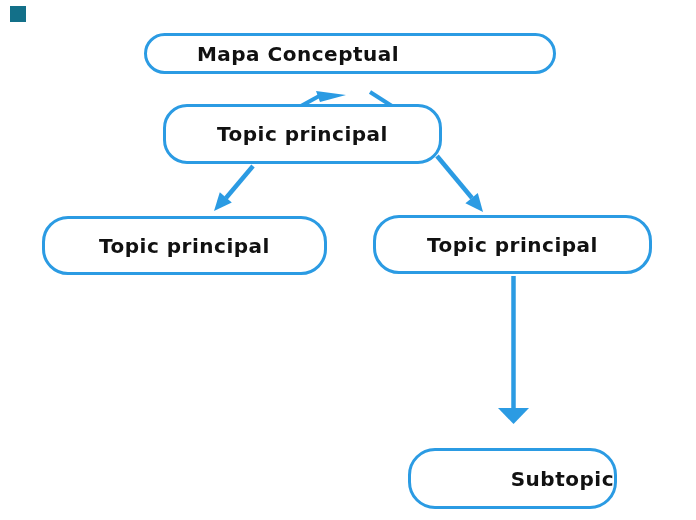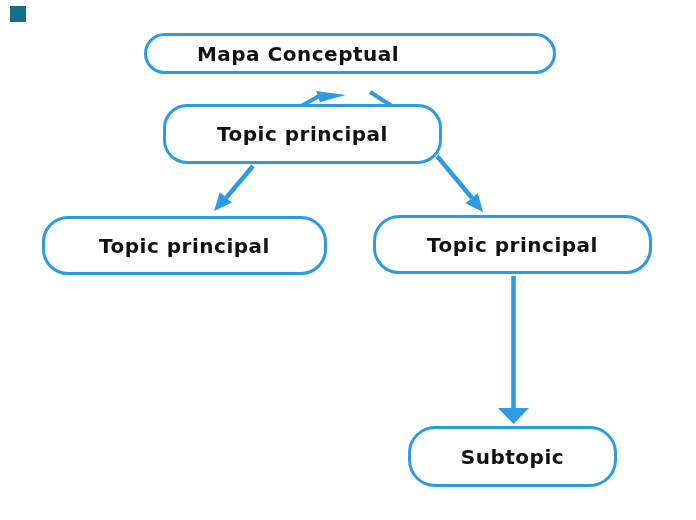--- a/index.html
+++ b/index.html
@@ -26,21 +26,21 @@
     border:3.5px solid var(--color-accent,#2b9be3);
     display:flex; align-items:center; justify-content:center;
     color:var(--color-text,#111111);
     font-weight:bold; font-size:20px; letter-spacing:0.5px;
     white-space:nowrap;
   }
   #node-root  { left:144px; top:33px;  width:412px; height:41px; border-radius:24px; padding-right:104px; }
   #node-main  { left:163px; top:104px; width:279px; height:60px; border-radius:24px; }
   #node-left  { left:42px;  top:216px; width:285px; height:59px; border-radius:26px; }
   #node-right { left:373px; top:215px; width:279px; height:59px; border-radius:26px; }
-  #node-sub   { left:408px; top:426px; width:209px; height:61px; border-radius:27px; }
+  #node-sub   { left:408px; top:448px; width:209px; height:61px; border-radius:27px;justify-content:flex-end; }
 </style>
 </head>
 <body>
 
 <div id="canvas">
 
   <div id="corner-marker"></div>
 
   <svg id="edges" width="696" height="520" viewBox="0 0 696 520" xmlns="http://www.w3.org/2000/svg">
 

